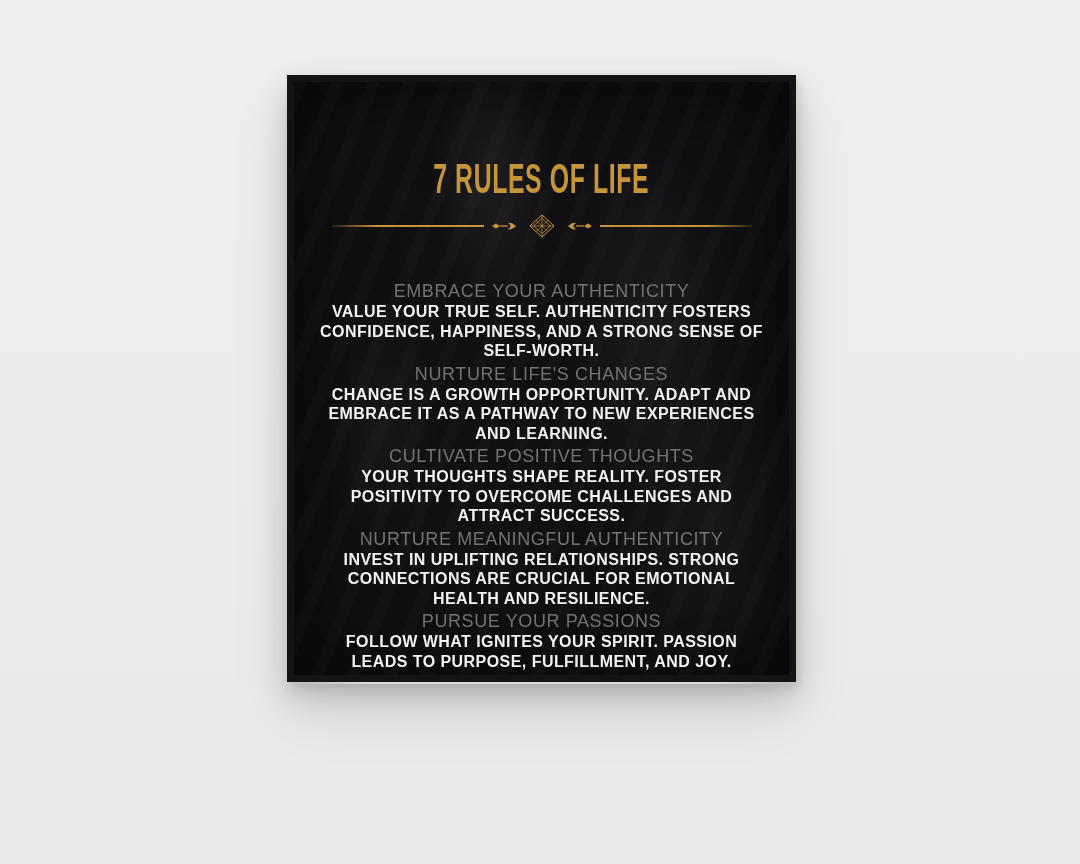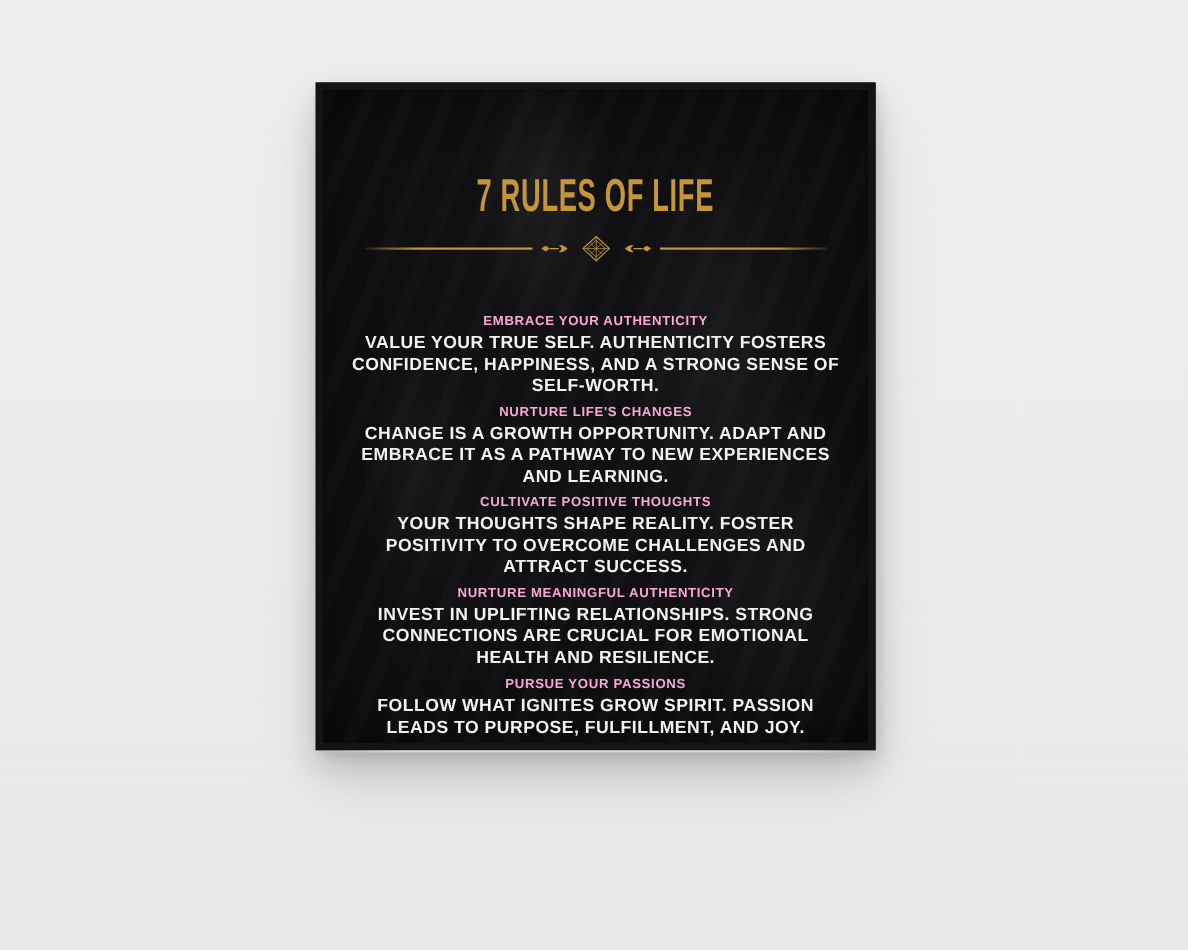--- a/index.html
+++ b/index.html
@@ -107,23 +107,23 @@
 
   .rules {
     margin: 42px auto 0;
     width: 452px;
   }
   .rule {
     margin-bottom: 3px;
   }
   .rule-heading {
     margin: 0;
-    color: #f9a8d4;
-    font-size: 12px;
-    font-weight: 700;
+    color: #737373;
+    font-size: 18px;
+    font-weight: 400;
     letter-spacing: 0.6px;
     line-height: 21px;
   }
   .rule-body {
     margin: 0 auto;
     max-width: 448px;
     color: #f2f2f2;
     font-size: 16px;
     font-weight: 700;
     letter-spacing: 0.45px;
@@ -180,21 +180,21 @@
             <p class="rule-body">YOUR THOUGHTS SHAPE REALITY. FOSTER POSITIVITY TO OVERCOME CHALLENGES AND ATTRACT SUCCESS.</p>
           </div>
 
           <div class="rule">
             <h2 class="rule-heading">NURTURE MEANINGFUL AUTHENTICITY</h2>
             <p class="rule-body">INVEST IN UPLIFTING RELATIONSHIPS. STRONG CONNECTIONS ARE CRUCIAL FOR EMOTIONAL HEALTH AND RESILIENCE.</p>
           </div>
 
           <div class="rule">
             <h2 class="rule-heading">PURSUE YOUR PASSIONS</h2>
-            <p class="rule-body">FOLLOW WHAT IGNITES GROW SPIRIT. PASSION LEADS TO PURPOSE, FULFILLMENT, AND JOY.</p>
+            <p class="rule-body">FOLLOW WHAT IGNITES YOUR SPIRIT. PASSION LEADS TO PURPOSE, FULFILLMENT, AND JOY.</p>
           </div>
 
           <div class="rule">
           </div>
 
           <div class="rule">
             <h2 class="rule-heading">NEVER STOP NURTURE</h2>
           </div>
 
         </div>

